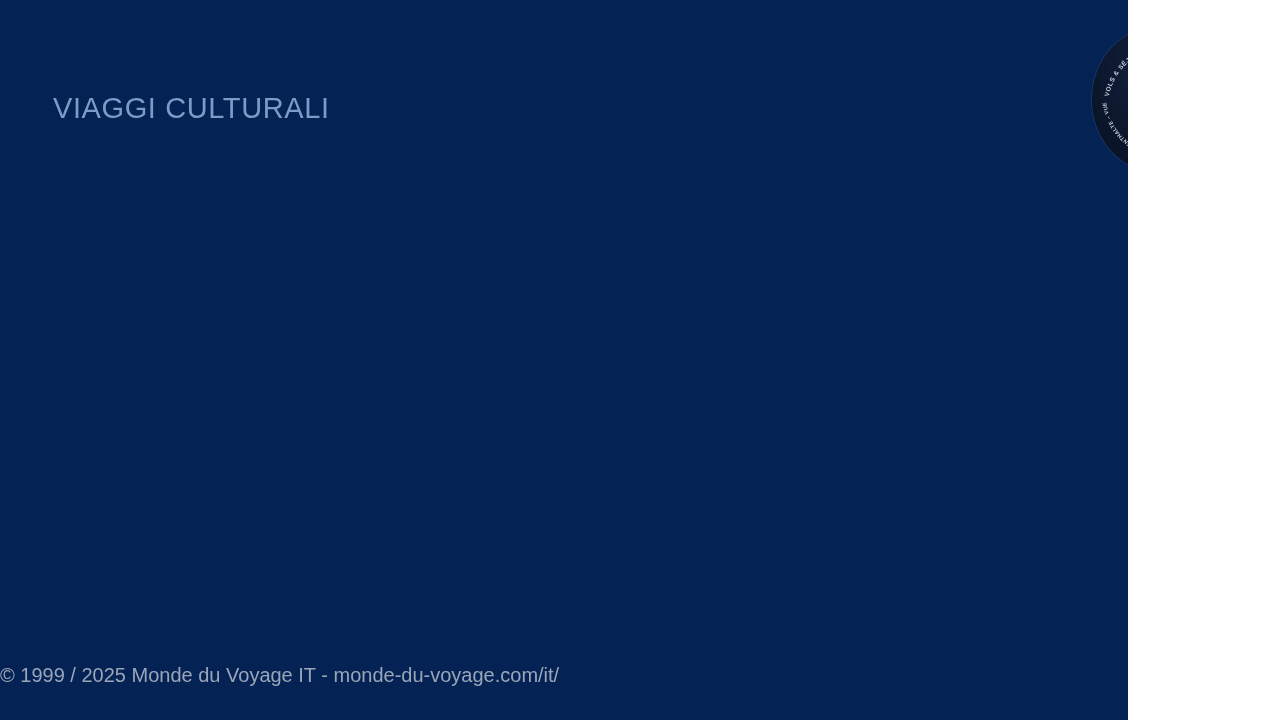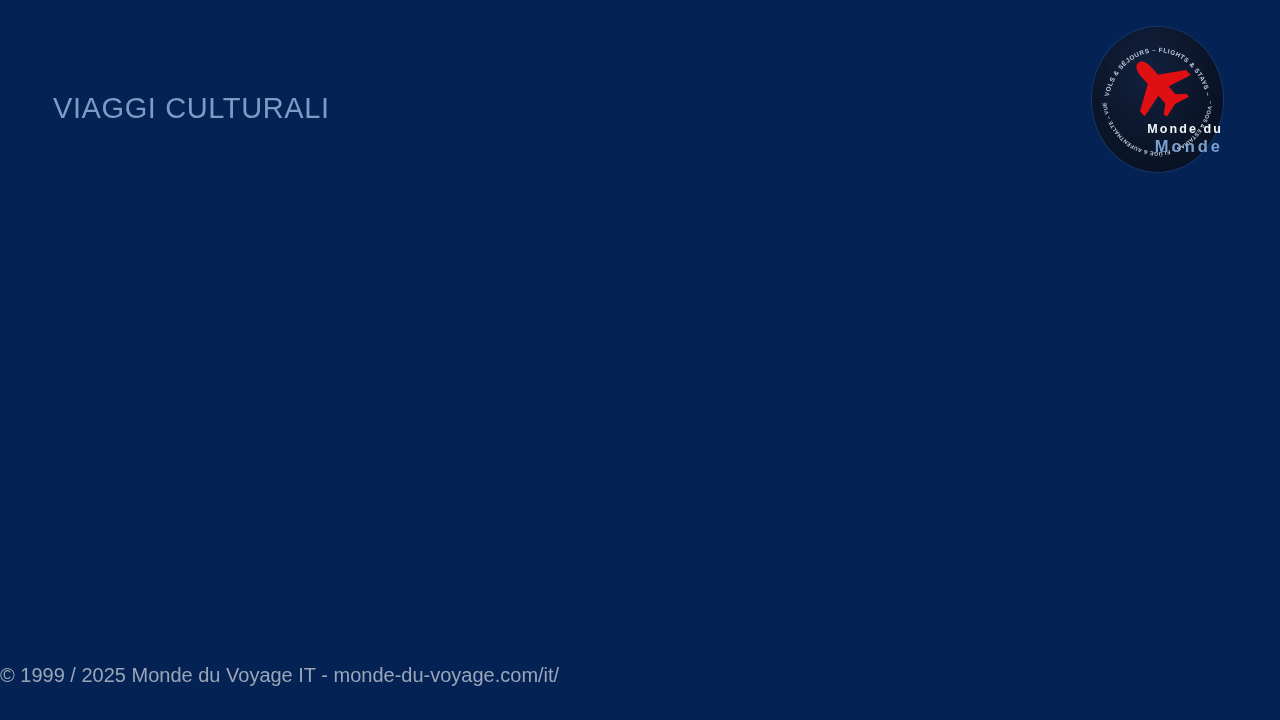--- a/index.html
+++ b/index.html
@@ -8,21 +8,21 @@
   }
   body {
     width: 1280px;
     height: 720px;
     overflow: hidden;
     font-family: "Liberation Sans", sans-serif;
   }
 
   #slide {
     position: relative;
-    width: 1280px;
+    width: 1128px;
     height: 720px;
     background: #042254;
     overflow: hidden;
   }
 
   
   #kicker {
     position: absolute;
     left: 53px;
     top: 89px;

